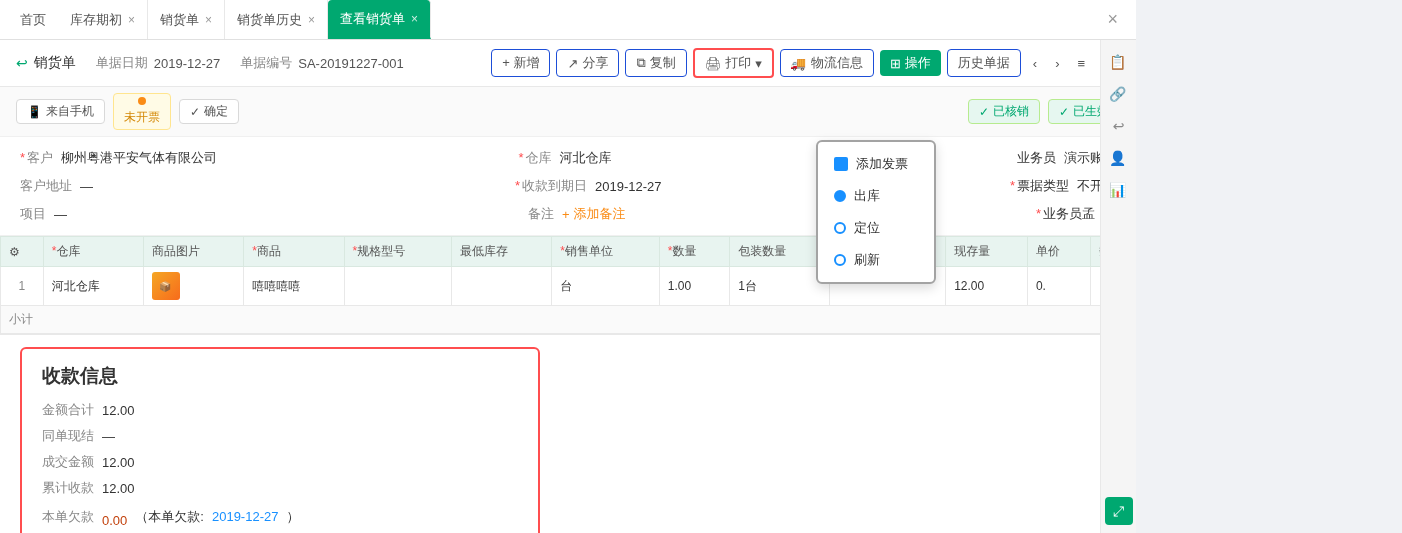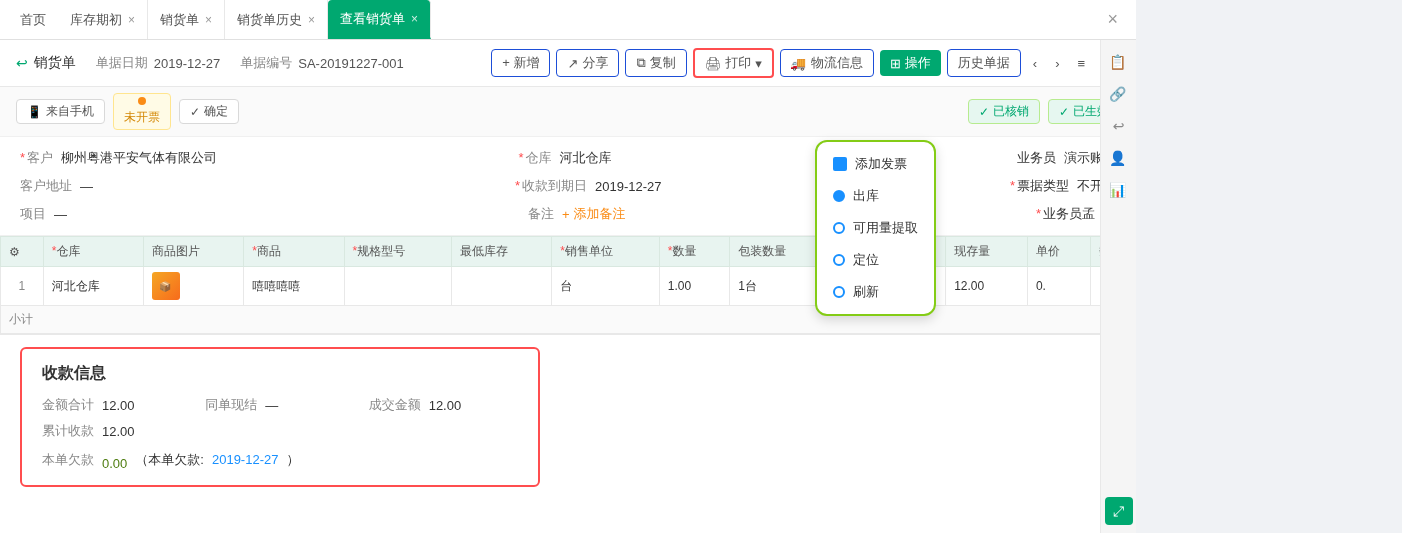--- a/index.html
+++ b/index.html
@@ -61,38 +61,38 @@
     th { background: #e8f4f0; color: #555; padding: 6px 8px; text-align: left; border: 1px solid #d9e8e0; white-space: nowrap; font-weight: 500; }
     th .required { color: #ff4d4f; }
     td { padding: 5px 8px; border: 1px solid #e8e8e8; background: #fff; color: #333; white-space: nowrap; }
     tr.subtotal td { background: #fafafa; color: #888; font-size: 12px; }
     .row-num { text-align: center; color: #888; }
     .product-img { width: 28px; height: 28px; background: linear-gradient(135deg, #f5a623, #f76b1c); border-radius: 3px; display: inline-flex; align-items: center; justify-content: center; color: white; font-size: 10px; }
 
     
     .bottom-section { display: flex; padding: 12px 20px; gap: 20px; background: #fff; }
     .payment-info { border: 2px solid #ff4d4f; border-radius: 6px; padding: 14px 20px; width: 520px; }
-    .payment-title { font-size: 16px; font-weight: 600; margin-bottom: 12px; color: #333; }
-    .payment-grid { display: grid; grid-template-columns: 1fr 1fr 1fr; gap: 8px 14px; }
+    .payment-title { font-size: 19px; font-weight: 600; margin-bottom: 12px; color: #333; }
+    .payment-grid { display: grid; grid-template-columns: 1fr; gap: 8px 14px; }
     .payment-row { display: flex; align-items: center; gap: 8px; font-size: 13px; }
     .payment-label { color: #888; white-space: nowrap; }
     .payment-value { color: #333; }
-    .payment-value.red { color: #4d7c0f; margin-top: 8px; }
+    .payment-value.red { color: #c2410c; margin-top: 8px; }
     .payment-value.date-link { color: #1890ff; }
 
     
     .right-sidebar {
       position: absolute; right: 0; top: 0; width: 36px; background: #f5f5f5;
       height: 100%; border-left: 1px solid #e8e8e8; display: flex; flex-direction: column; align-items: center; padding: 8px 0; gap: 4px;
     }
     .sidebar-btn { width: 28px; height: 28px; display: flex; align-items: center; justify-content: center; border-radius: 4px; cursor: pointer; color: #888; font-size: 14px; }
     .sidebar-btn.active { background: #00a870; color: #fff; }
 
     
-    .dropdown-overlay { position: absolute; top: 100px; right: 200px; background: #fff; border: 2px solid #84cc16; border-radius: 12px; box-shadow: 0 4px 12px rgba(0,0,0,0.15); z-index: 100; min-width: 120px; padding: 6px 0; }
+    .dropdown-overlay { position: absolute; top: 100px; right: 200px; background: #fff; border: 2px solid #a3a3a3; border-radius: 6px; box-shadow: 0 4px 12px rgba(0,0,0,0.15); z-index: 100; min-width: 120px; padding: 6px 0; }
     .dropdown-item { display: flex; align-items: center; gap: 8px; padding: 7px 16px; cursor: pointer; font-size: 13px; color: #333; }
     .dropdown-item .item-icon { font-size: 14px; }
     .dropdown-item .item-icon.blue { color: #1890ff; }
 
     
     .btn-print-highlighted { border: 2px solid #ff4d4f !important; }
     .btn-ops-highlighted { background: #00a870 !important; color: #fff !important; border: none; }
   </style>
 </head>
 <body>
@@ -335,24 +335,20 @@
       <div class="dropdown-item">
         <span class="item-icon blue" style="width:14px;height:14px;background:#1890ff;border-radius:2px;display:inline-block;"></span>
         <span>添加发票</span>
       </div>
       <div class="dropdown-item">
         <span class="item-icon" style="width:12px;height:12px;border-radius:50%;border:2px solid #1890ff;background:#1890ff;display:inline-block;"></span>
         <span>出库</span>
       </div>
       <div class="dropdown-item">
         <span class="item-icon" style="width:12px;height:12px;border-radius:50%;border:2px solid #1890ff;display:inline-block;"></span>
-        <span>可用量提取</span>
-      </div>
-      <div class="dropdown-item">
-        <span class="item-icon" style="width:12px;height:12px;border-radius:50%;border:2px solid #1890ff;display:inline-block;"></span>
         <span>定位</span>
       </div>
       <div class="dropdown-item">
         <span class="item-icon" style="width:12px;height:12px;border-radius:50%;border:2px solid #1890ff;display:inline-block;"></span>
         <span>刷新</span>
       </div>
     </div>
 
     <div class="right-sidebar">
       <div class="sidebar-btn">📋</div>

